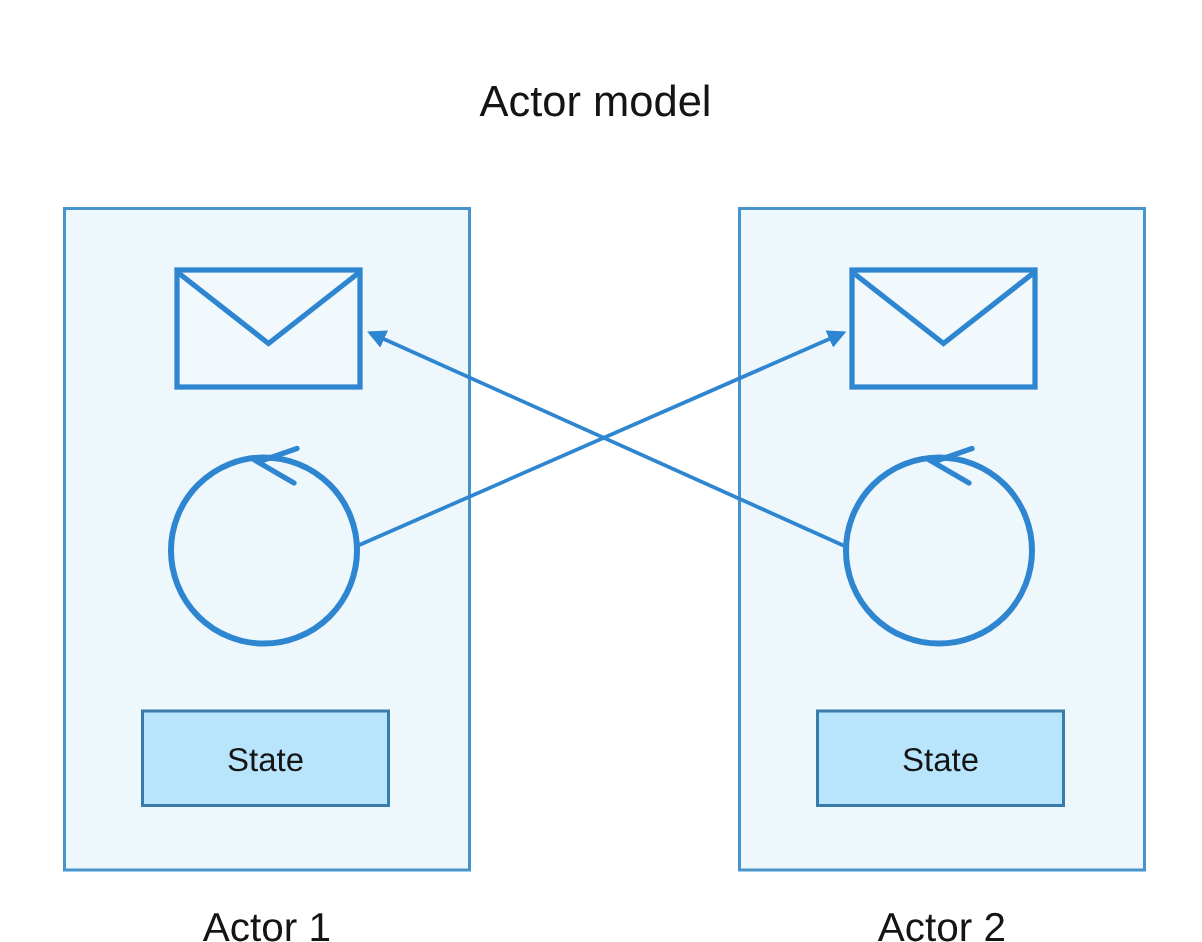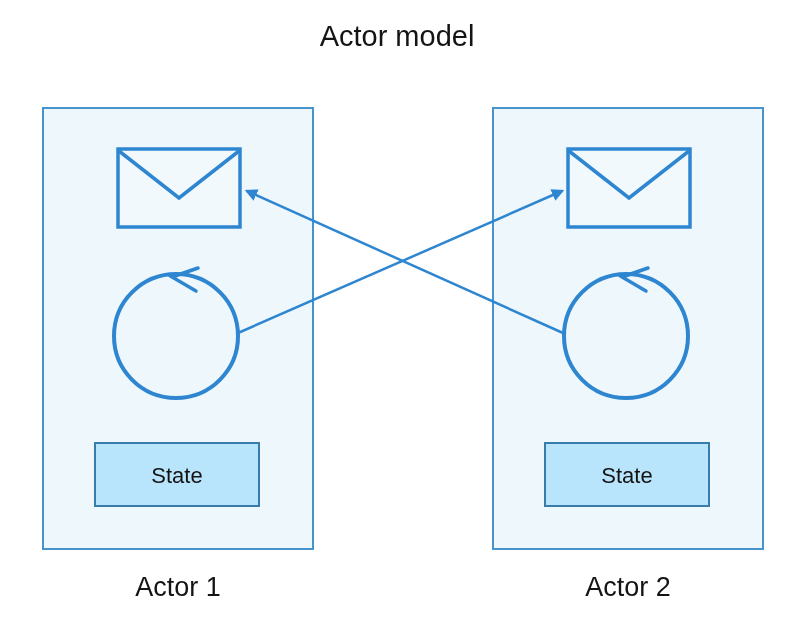--- a/index.html
+++ b/index.html
@@ -1,18 +1,18 @@
 <!DOCTYPE html>
 <html style="--accent: #2e86d1; --box-fill: #eef7fc; --box-stroke: #4793cc; --envelope-fill: #f2f9fd; --state-fill: #b8e5fb; --state-stroke: #387cab; --text: #141414;"><head>
 <meta charset="utf-8">
 <style>
   html,body{margin:0;padding:0;background:#ffffff;}
   body{width:801px;height:628px;overflow:hidden;position:relative;
        font-family:"Liberation Sans",sans-serif;}
-  .canvas{position:absolute;inset:0;}
+  .canvas{position:absolute;inset:0;margin-top:31px;}
   svg{display:block;}
   svg text{fill:#141414;font-family:"Liberation Sans",sans-serif;}
   .title{font-size:29px;}
   .actor-label{font-size:27px;}
   .state-label{font-size:22px;}
   .actor-box{fill:var(--box-fill,#eef7fc);stroke:var(--box-stroke,#4793cc);stroke-width:2;}
   .envelope-body{fill:var(--envelope-fill,#f2f9fd);stroke:var(--accent,#2e86d1);stroke-width:3.5;}
   .envelope-flap{fill:none;stroke:var(--accent,#2e86d1);stroke-width:3.5;stroke-linejoin:miter;}
   .loop-circle{fill:none;stroke:var(--accent,#2e86d1);stroke-width:4;}
   .loop-chevron{fill:none;stroke:var(--accent,#2e86d1);stroke-width:3.5;stroke-linecap:round;}

